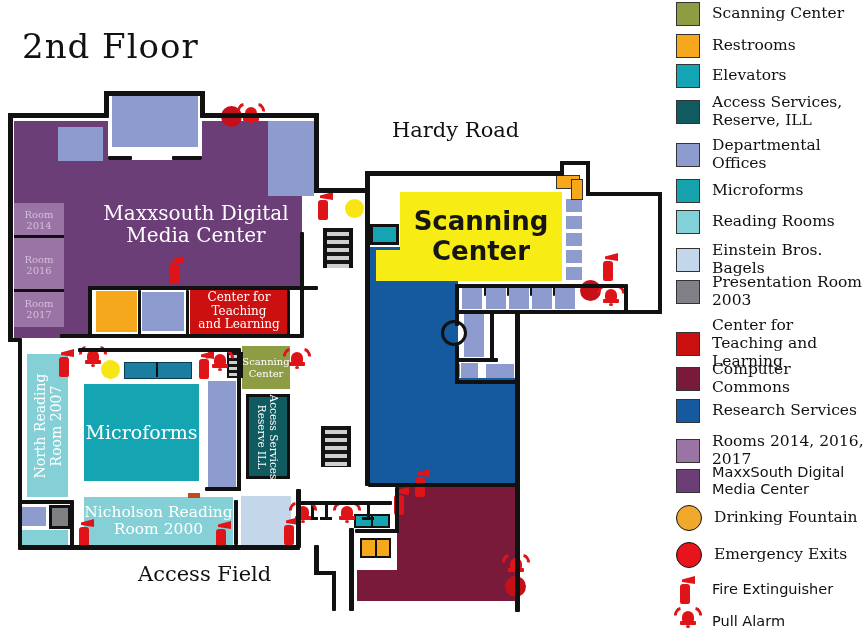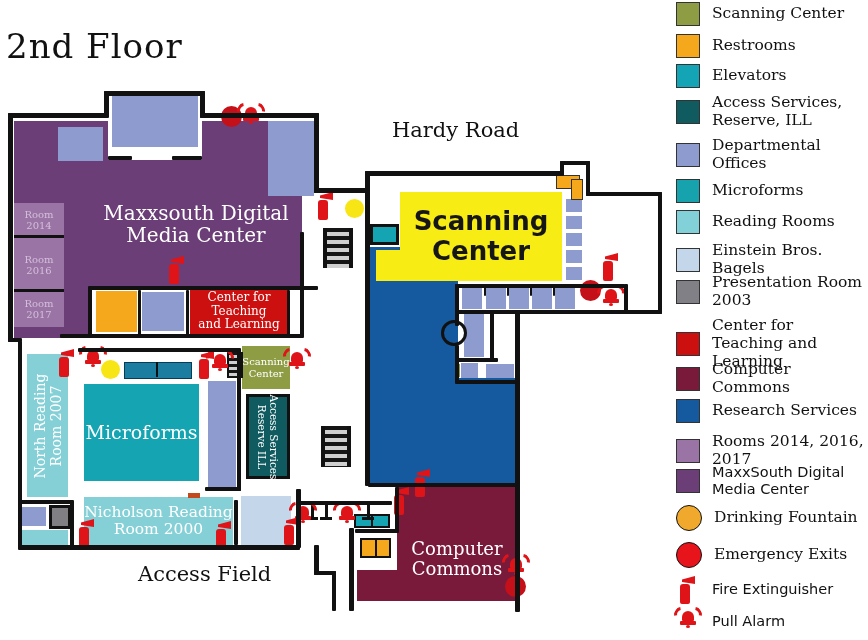--- a/index.html
+++ b/index.html
@@ -45,21 +45,21 @@
   .llabel.sans{font-family:"DejaVu Sans","Liberation Sans",sans-serif;font-size:14.5px;}
   .title{position:absolute;font-size:34px;letter-spacing:1px;}
   .street{position:absolute;font-size:21px;}
   .sans-bold{font-family:"DejaVu Sans","Liberation Sans",sans-serif;font-weight:bold;}
 </style>
 </head>
 <body>
 
 <div id="stage">
 
-  <div class="title" style="left:6px;top:26px;">2nd Floor</div>
+  <div class="title" style="left:22px;top:26px;">2nd Floor</div>
 
   <div class="r" style="left: 14px; top: 121px; width: 305px; height: 72px; background: rgb(107, 62, 119);"></div>
   <div class="r" style="left: 14px; top: 190px; width: 288px; height: 98px; background: rgb(107, 62, 119);"></div>
   <div class="r" style="left: 14px; top: 288px; width: 76px; height: 50px; background: rgb(107, 62, 119);"></div>
   <div class="r" style="left:108px;top:118px;width:94px;height:42px;background:#fff;"></div>
   <div class="r" style="left: 112px; top: 96px; width: 86px; height: 51px; background: rgb(142, 155, 206);"></div>
   <div class="r" style="left: 58px; top: 127px; width: 45px; height: 34px; background: rgb(142, 155, 206);"></div>
   <div class="r" style="left: 268px; top: 121px; width: 46px; height: 75px; background: rgb(142, 155, 206);"></div>
 
   <div class="r" style="left: 14px; top: 203px; width: 50px; height: 124px; background: rgb(154, 116, 164);"></div>
@@ -147,24 +147,20 @@
   <div class="r" style="left: 571px; top: 179px; width: 10px; height: 19px; border: 1px solid rgb(51, 51, 51); background: rgb(246, 168, 28);"></div>
 
   <div class="r" style="left: 464px; top: 314px; width: 20px; height: 43px; background: rgb(142, 155, 206);"></div>
   <div class="r" style="left: 461px; top: 363px; width: 17px; height: 15px; background: rgb(142, 155, 206);"></div>
   <div class="r" style="left: 486px; top: 364px; width: 28px; height: 14px; background: rgb(142, 155, 206);"></div>
   <div class="r" style="left: 455px; top: 364px; width: 5px; height: 13px; background: rgb(142, 156, 68);"></div>
   <div class="door-arc" style="left:441px;top:320px;"></div>
 
   <div class="r" style="left: 397px; top: 486px; width: 121px; height: 115px; background: rgb(122, 26, 58);"></div>
   <div class="r" style="left: 357px; top: 570px; width: 41px; height: 31px; background: rgb(122, 26, 58);"></div>
-  <div class="blk rlabel" style="left:397px;top:527px;width:120px;height:64px;font-size:18px;">
-      <span>Computer
-Commons</span>
-    </div>
 
   <div class="r" style="left: 354px; top: 514px; width: 36px; height: 14px; border: 2px solid rgb(17, 17, 17); box-sizing: border-box; background: rgb(20, 164, 178);"></div>
   <div class="divline" style="left:371px;top:514px;width:2px;height:14px;"></div>
   <div class="r" style="left: 360px; top: 538px; width: 31px; height: 20px; border: 2px solid rgb(17, 17, 17); box-sizing: border-box; background: rgb(246, 168, 28);"></div>
   <div class="divline" style="left:375px;top:538px;width:2px;height:20px;"></div>
 
   <div class="blk rlabel" style="left:90px;top:196px;width:212px;height:56px;font-size:20px;">
       <span>Maxxsouth Digital
 Media Center</span>
     </div>

